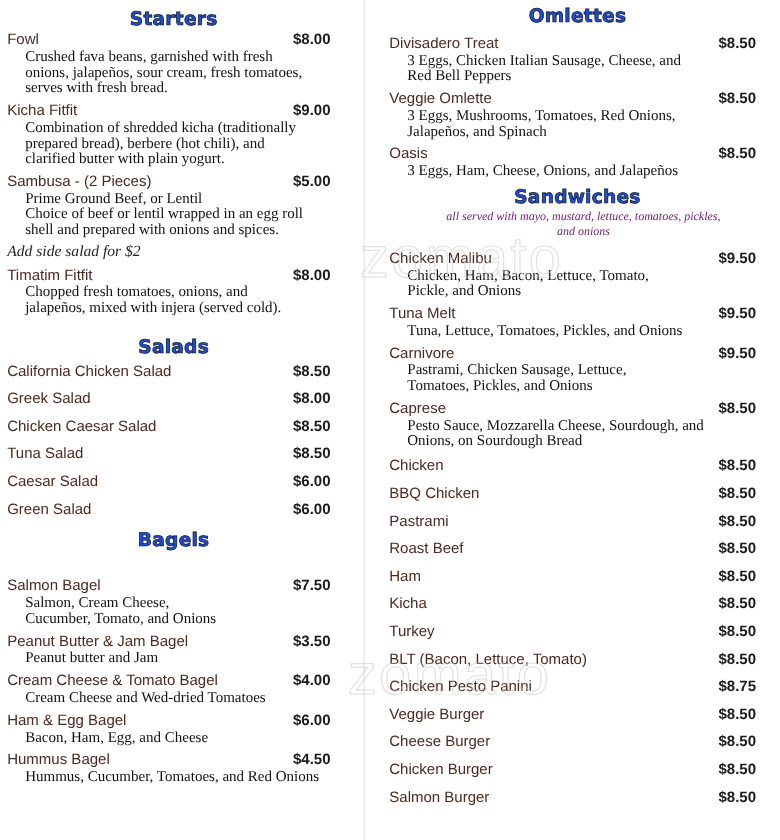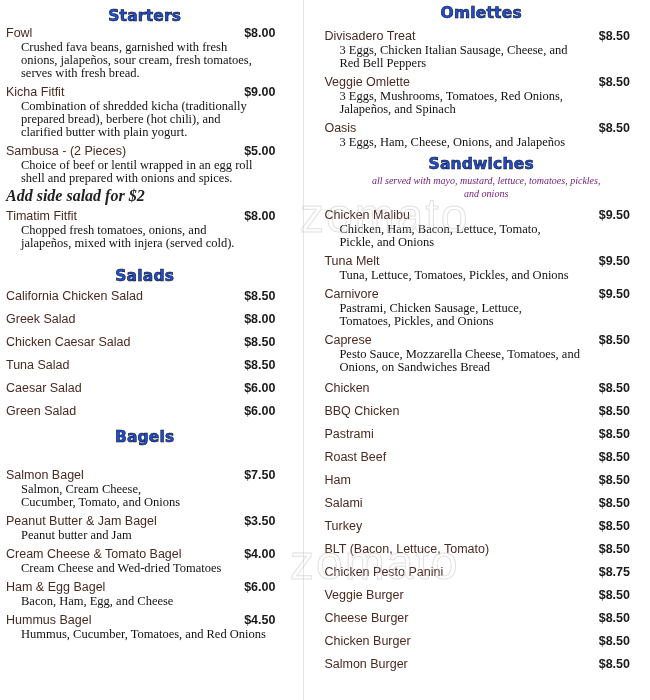--- a/index.html
+++ b/index.html
@@ -20,22 +20,22 @@
   }
   .item { margin-bottom: 5px; }
   .item-row { display: flex; justify-content: space-between; align-items: baseline; }
   .item-name { font-size: 12.5px; color: #4a2a20; line-height: 15px; }
   .item-price { font-size: 12.5px; color: #1a1a1a; line-height: 15px; padding-right: 8px; font-weight: bold; }
   .item-desc {
     font-family: "Liberation Serif", serif; font-size: 12.5px; line-height: 13px; color: #111;
     padding-left: 15px; padding-right: 30px;
   }
   .note {
-    font-family: "Liberation Serif", serif; font-style: italic; font-size: 16px; color: #222;
-    margin: -1px 0 6px 0; line-height: 14px; font-weight: bold;
+    font-family: "Liberation Serif", serif; font-style: italic; font-size: 13px; color: #222;
+    margin: -1px 0 6px 0; line-height: 14px;
   }
   .simple .item { margin-bottom: 8px; }
   .simple .item-name, .simple .item-price { line-height: 15px; }
   .watermark {
     position: absolute; font-family: "Liberation Sans", sans-serif; font-size: 48px;
     color: transparent; -webkit-text-stroke: 1px rgba(200,200,200,0.55); letter-spacing: 2px;
     pointer-events: none;
   }
   .wm1 { left: 300px; top: 188px; }
   .wm2 { left: 290px; top: 535px; }
@@ -61,20 +61,21 @@
             <span class="item-name">Kicha Fitfit</span>
             <span class="item-price">$9.00</span>
           </div>
         <div class="item-desc">Combination of shredded kicha (traditionally prepared bread), berbere (hot chili), and clarified butter with plain yogurt.</div>
       </div>
       <div class="item">
         <div class="item-row">
             <span class="item-name">Sambusa - (2 Pieces)</span>
             <span class="item-price">$5.00</span>
           </div>
+        <div class="item-desc">Prime Ground Beef, or Lentil</div>
         <div class="item-desc">Choice of beef or lentil wrapped in an egg roll shell and prepared with onions and spices.</div>
       </div>
       <div class="note">Add side salad for $2</div>
       <div class="item">
         <div class="item-row">
             <span class="item-name">Timatim Fitfit</span>
             <span class="item-price">$8.00</span>
           </div>
         <div class="item-desc">Chopped fresh tomatoes, onions, and jalapeños, mixed with injera (served cold).</div>
       </div>
@@ -209,21 +210,21 @@
             <span class="item-name">Carnivore</span>
             <span class="item-price">$9.50</span>
           </div>
         <div class="item-desc" style="padding-right:70px;">Pastrami, Chicken Sausage, Lettuce, Tomatoes, Pickles, and Onions</div>
       </div>
       <div class="item" style="margin-bottom:7px;">
         <div class="item-row">
             <span class="item-name">Caprese</span>
             <span class="item-price">$8.50</span>
           </div>
-        <div class="item-desc" style="padding-right:40px;">Pesto Sauce, Mozzarella Cheese, Tomatoes, and Onions, on Sandwiches Bread</div>
+        <div class="item-desc" style="padding-right:40px;">Pesto Sauce, Mozzarella Cheese, Sourdough, and Onions, on Sourdough Bread</div>
       </div>
 
       <div class="simple">
         <div class="item">
             <div class="item-row">
               <span class="item-name">Chicken</span>
               <span class="item-price">$8.50</span>
             </div>
           </div>
         <div class="item">
@@ -245,21 +246,21 @@
             </div>
           </div>
         <div class="item">
             <div class="item-row">
               <span class="item-name">Ham</span>
               <span class="item-price">$8.50</span>
             </div>
           </div>
         <div class="item">
             <div class="item-row">
-              <span class="item-name">Salami</span>
+              <span class="item-name">Kicha</span>
               <span class="item-price">$8.50</span>
             </div>
           </div>
         <div class="item">
             <div class="item-row">
               <span class="item-name">Turkey</span>
               <span class="item-price">$8.50</span>
             </div>
           </div>
         <div class="item">

